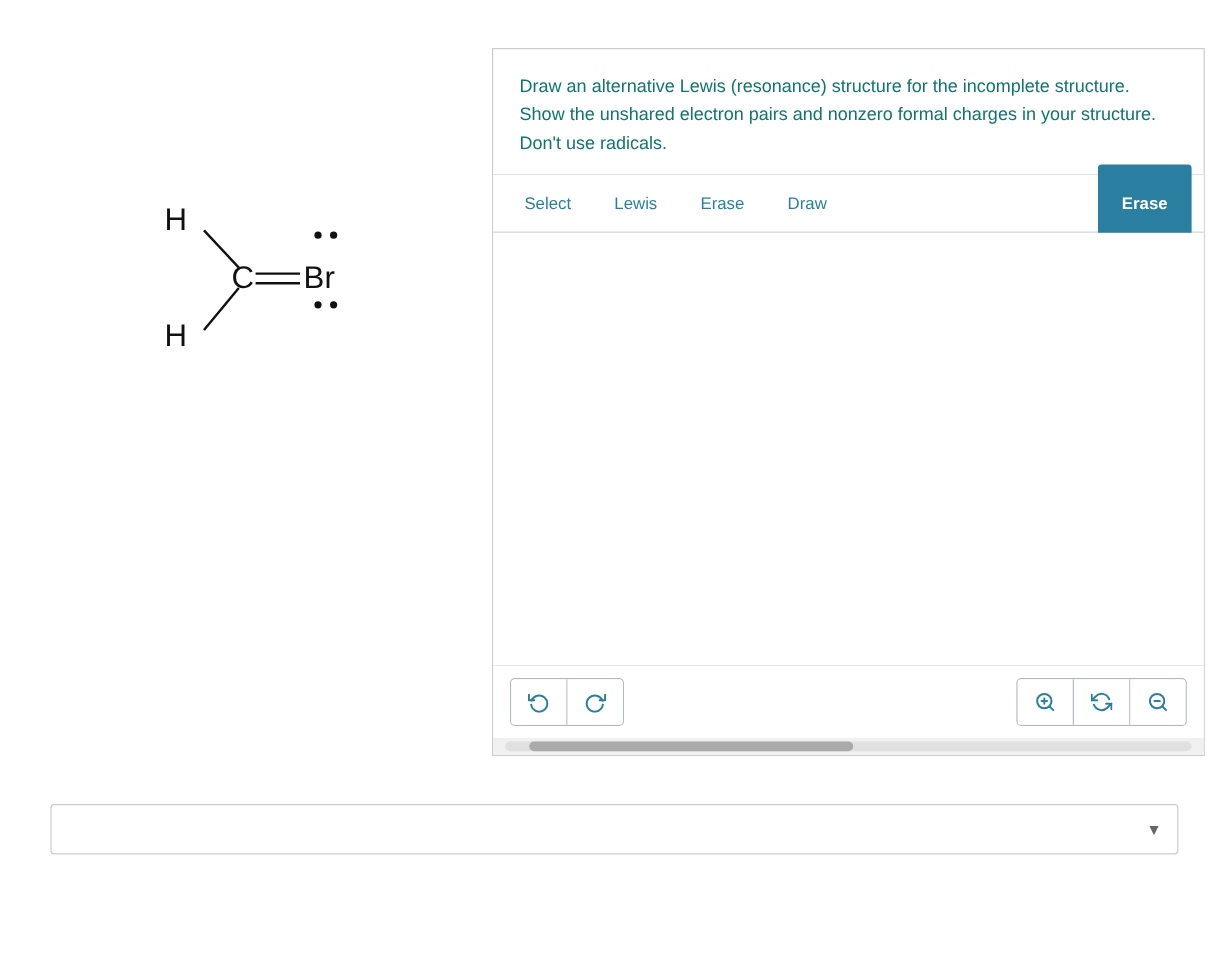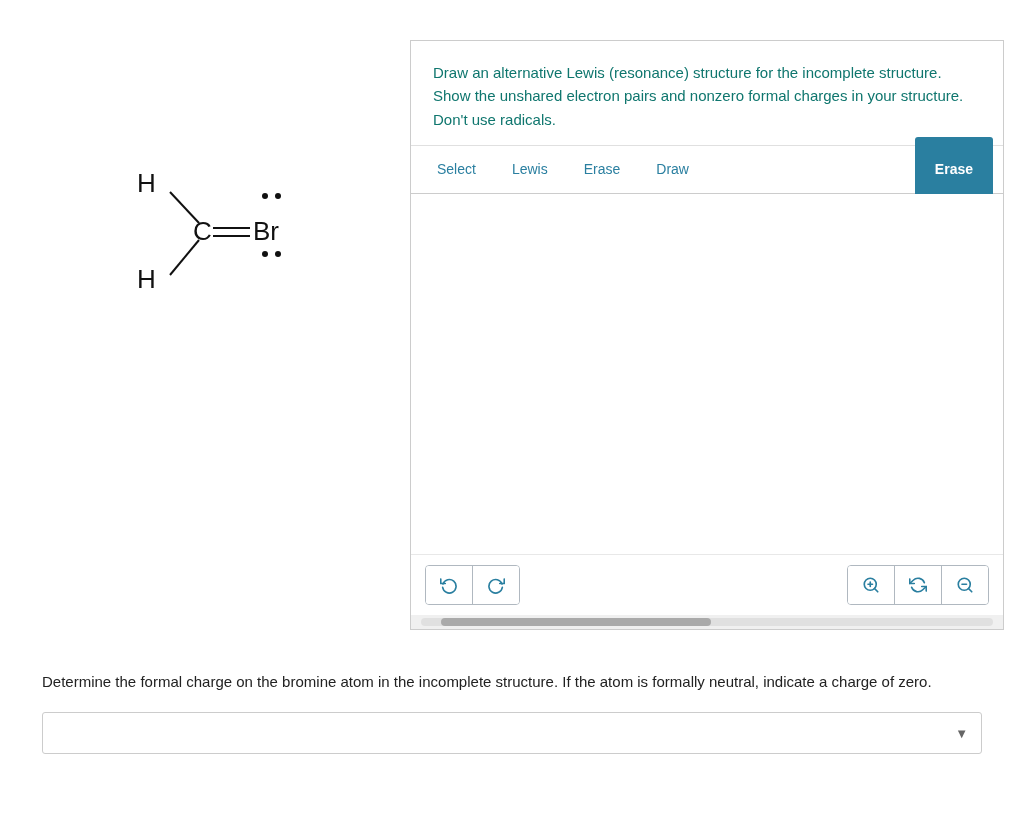--- a/index.html
+++ b/index.html
@@ -330,21 +330,20 @@
       <div class="scrollbar-area">
         <div class="scrollbar-track">
           <div class="scrollbar-thumb"></div>
         </div>
       </div>
 
     </div>
   </div>
 
   <div class="bottom-section">
-    <p class="formal-charge-question">Determine the formal charge on the bromine atom in the incomplete structure. If the atom is formally neutral, indicate a charge of zero.</p>
     <div class="dropdown-container dropdown-wrapper">
       <select class="dropdown-select">
         <option value=""></option>
         <option value="-2">-2</option>
         <option value="-1">-1</option>
         <option value="0">0</option>
         <option value="1">+1</option>
         <option value="2">+2</option>
       </select>
       <span class="dropdown-arrow">▼</span>

